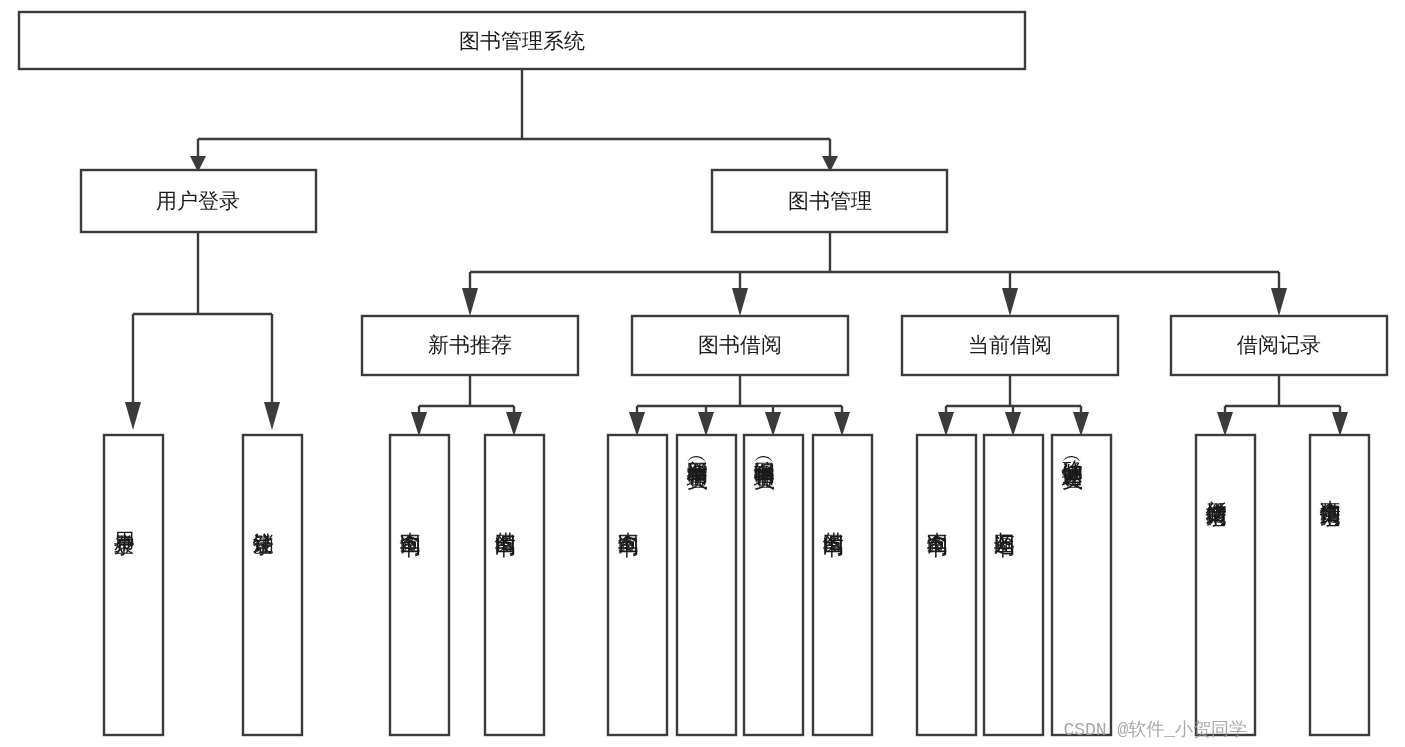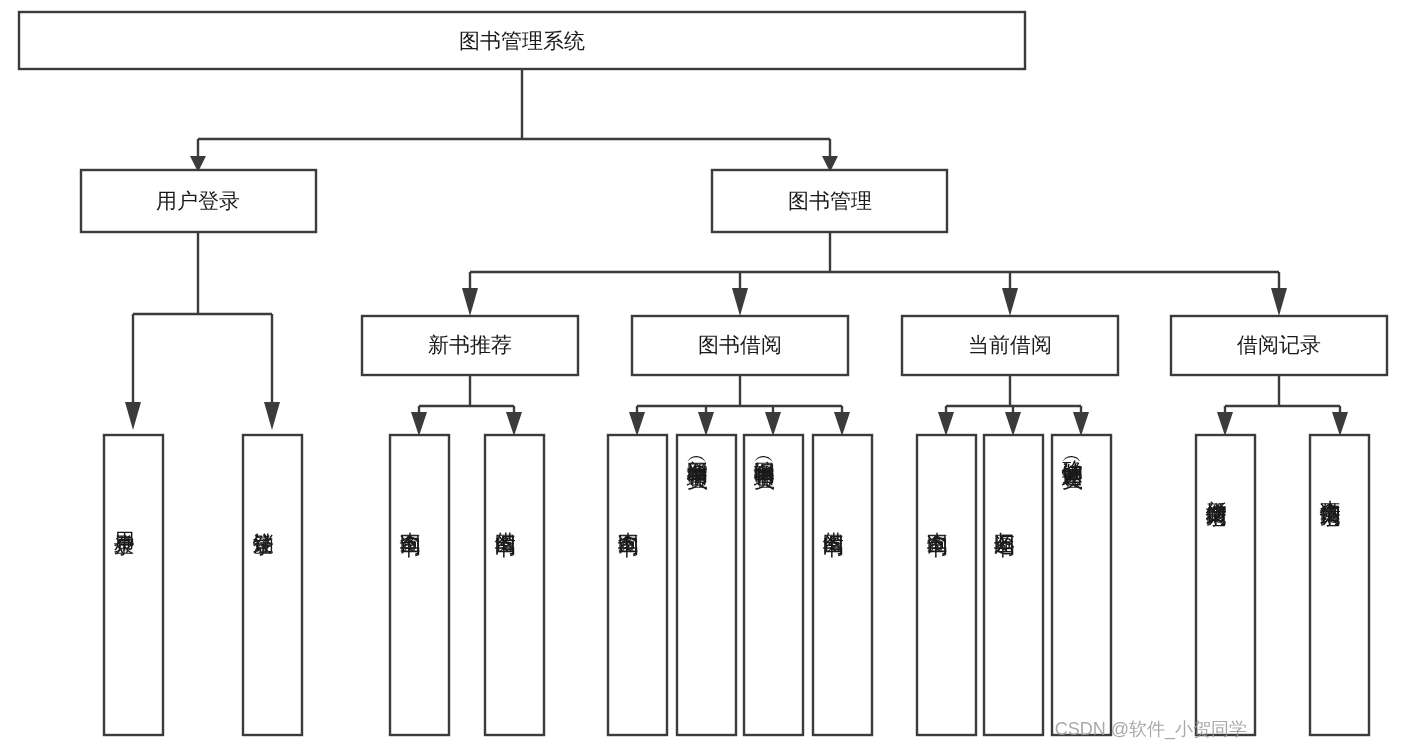--- a/index.html
+++ b/index.html
@@ -58,21 +58,21 @@
     color: #1a1a1a;
     letter-spacing: 1.5px;
     text-align: left;
     white-space: pre;
     pointer-events: none;
   }
   .watermark {
     position: absolute;
     right: 8px;
     bottom: 6px;
-    font-family: Liberation Sans, sans-serif;
+    font-family: Liberation Mono, monospace;
     font-size: 18px;
     color: #9a9a9a;
     opacity: 0.85;
     white-space: nowrap;
   }
 </style>
 </head>
 <body>
 
 <div id="diagram-root">

